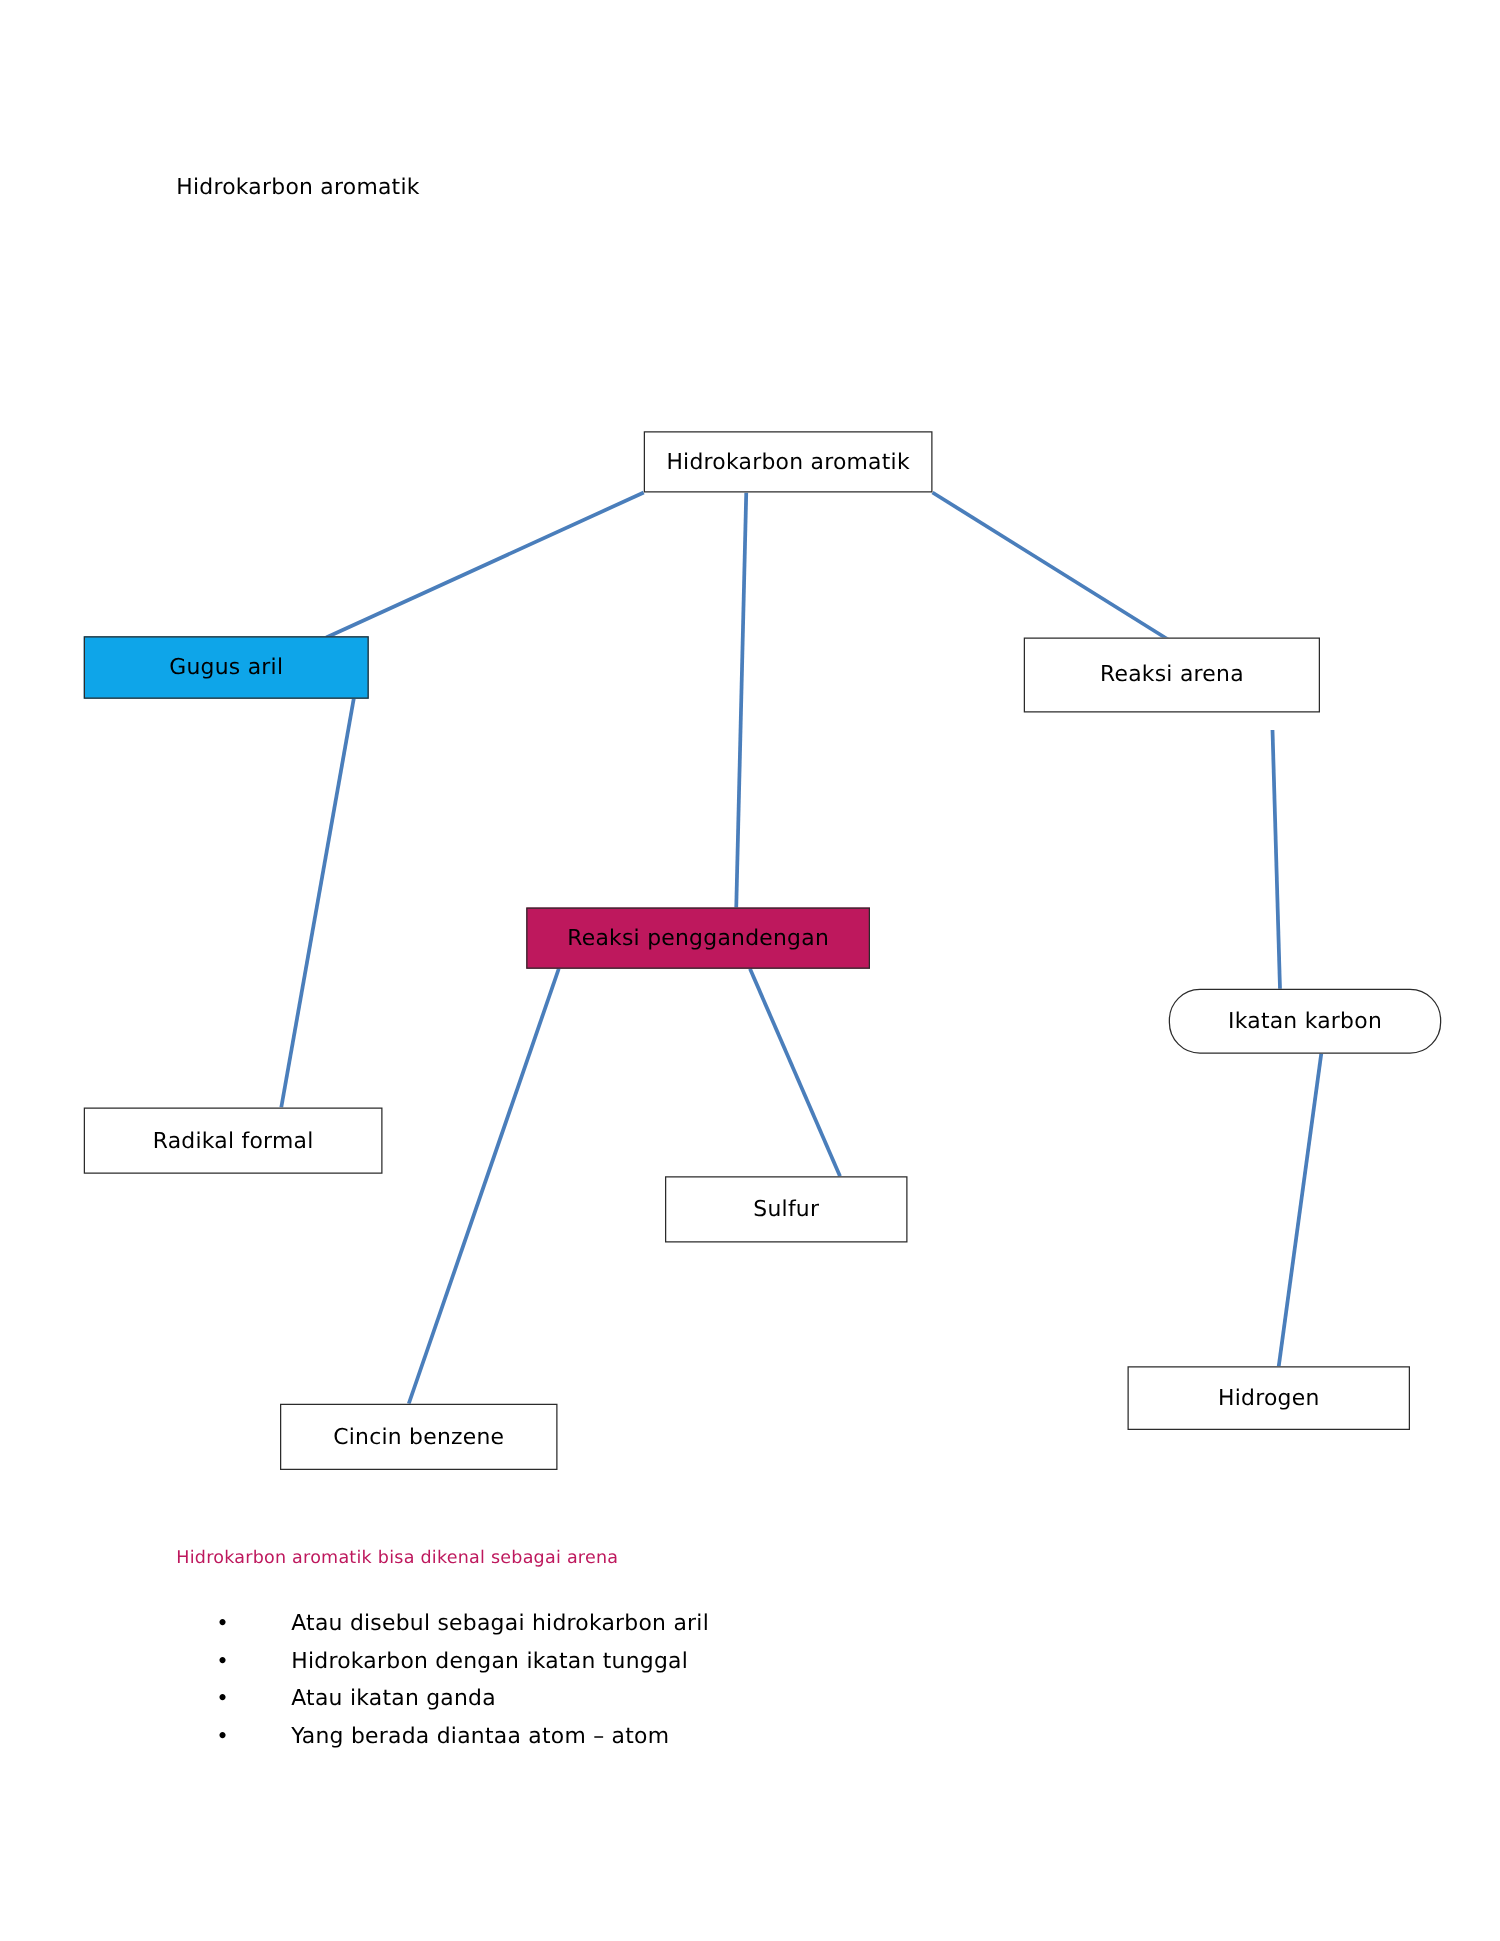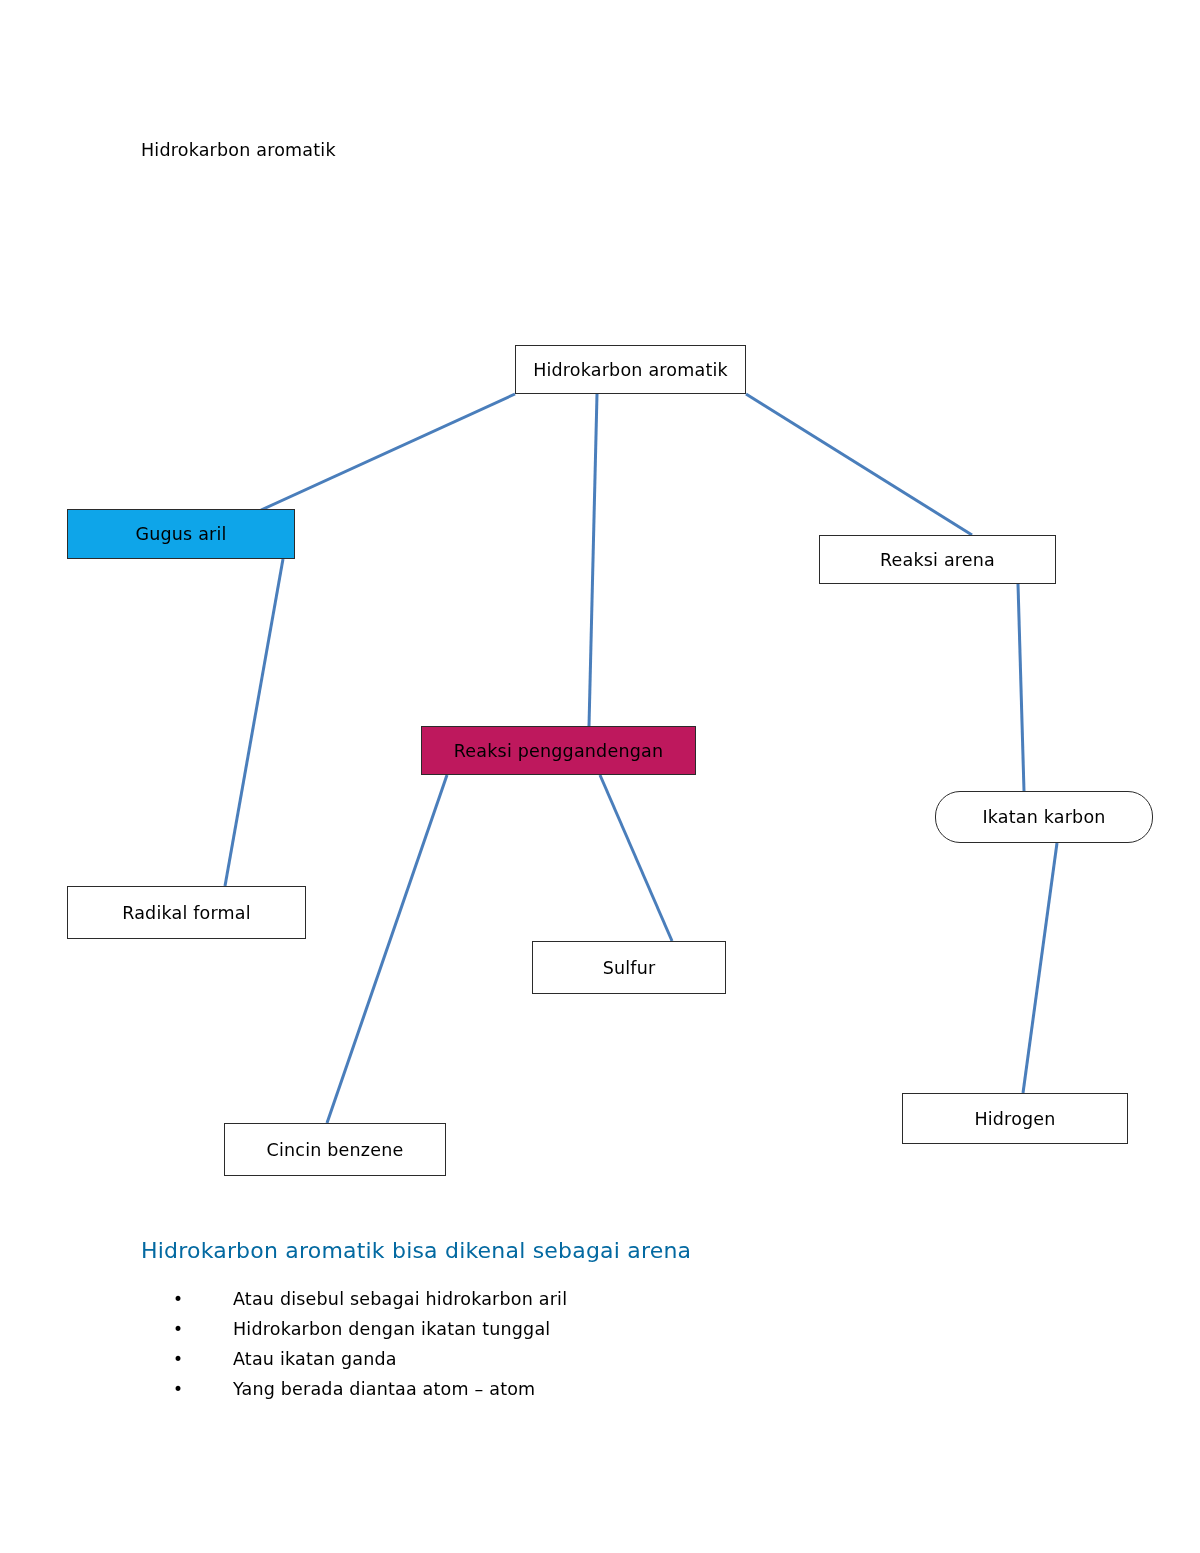--- a/index.html
+++ b/index.html
@@ -47,22 +47,22 @@
     font-size: 17.5px;
     color: #000000;
     letter-spacing: 0.2px;
     white-space: nowrap;
     text-align: center;
   }
   .body-para {
     position: absolute;
     left: 141px;
     top: 1238px;
-    font-size: 22px;
-    color: #0369a1;
+    font-size: 14px;
+    color: #be185d;
     letter-spacing: 0.2px;
     white-space: nowrap;
   }
   .bullet-list {
     position: absolute;
     left: 141px;
     top: 1288px;
     width: 800px;
     margin: 0;
     padding: 0;
@@ -111,21 +111,21 @@
       </g>
   </svg>
 
   <div id="node-layer">
       <div class="node-box" style="left: 515px; top: 345px; width: 231px; height: 49px; border-color: rgb(43, 43, 43); background: rgb(255, 255, 255);">
         <span class="node-label">Hidrokarbon aromatik</span>
       </div>
       <div class="node-box" style="left: 67px; top: 509px; width: 228px; height: 50px; border-color: rgb(43, 43, 43); background: #0ea5e9;">
         <span class="node-label">Gugus aril</span>
       </div>
-      <div class="node-box" style="left: 819px; top: 535px; width: 237px; height: 49px; border-color: rgb(43, 43, 43); background: rgb(255, 255, 255); justify-content: center;">
+      <div class="node-box" style="left: 819px; top: 510px; width: 237px; height: 60px; border-color: rgb(43, 43, 43); background: rgb(255, 255, 255); justify-content: center;">
         <span class="node-label">Reaksi arena</span>
       </div>
       <div class="node-box" style="left: 421px; top: 726px; width: 275px; height: 49px; border-color: rgb(43, 43, 43); background: #be185d;">
         <span class="node-label">Reaksi penggandengan</span>
       </div>
       <div class="node-box" style="left: 935px; top: 791px; width: 218px; height: 52px; border-color: rgb(43, 43, 43); background: rgb(255, 255, 255); border-radius: 25px;">
         <span class="node-label">Ikatan karbon</span>
       </div>
       <div class="node-box" style="left: 67px; top: 886px; width: 239px; height: 53px; border-color: rgb(43, 43, 43); background: rgb(255, 255, 255); align-items: center;">
         <span class="node-label">Radikal formal</span>

